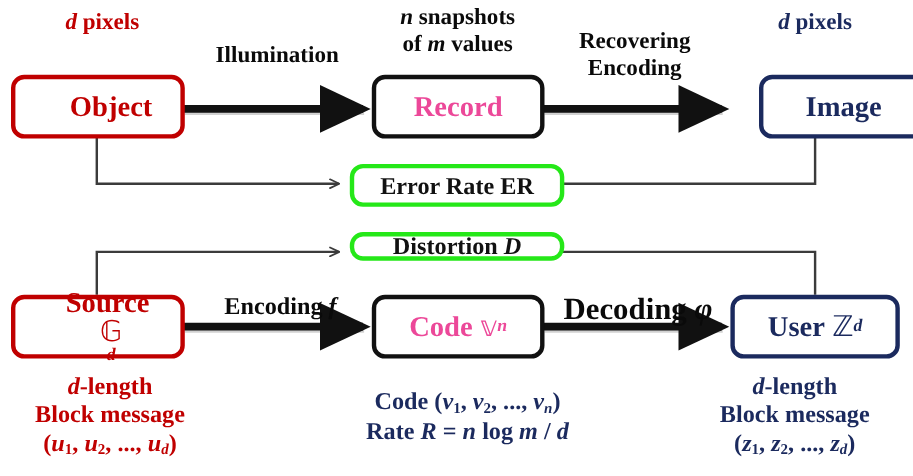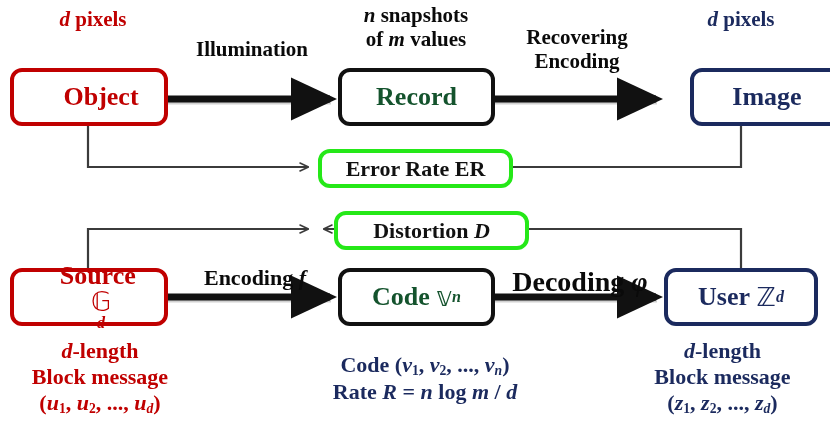--- a/index.html
+++ b/index.html
@@ -4,21 +4,21 @@
 <style>
   html,body{margin:0;padding:0;background:#ffffff;}
   body{width:830px;height:433px;font-family:"Liberation Serif",serif;}
   #stage{position:relative;width:830px;height:433px;overflow:hidden;background:#fff;}
 
   .box{position:absolute;box-sizing:border-box;display:flex;align-items:center;
        justify-content:center;background:#fff;border-radius:12px;text-align:center;
        font-weight:bold;line-height:1;z-index:3;}
   .box.red{border:4px solid #c00000;color:#c00000;padding-left:24px;}
   .box.navy{border:4px solid #1b2a5e;color:#1b2a5e;}
-  .box.black{border:4px solid #111111;color:#14532d;text-align:center;}
+  .box.black{border:4px solid #111111;color:#ec4899;text-align:center;}
   .box.green{border:4px solid #25e818;color:#111111;}
 
   .cap{position:absolute;font-weight:bold;line-height:1.12;text-align:center;z-index:4;}
   .cap.red{color:#c00000;}
   .cap.navy{color:#1b2a5e;}
   .cap.black{color:#0a0a0a;}
 
   .it{font-style:italic;}
   .bb{font-family:"DejaVu Sans",sans-serif;font-weight:normal;}
   sub{font-size:.62em;vertical-align:-.22em;}
@@ -92,21 +92,21 @@
   </div>
 
   <div class="box red" style="left:10px;top:68px;width:158px;height:58px;font-size:26px;">Object</div>
 
   <div class="box black" style="left:338px;top:68px;width:157px;height:58px;font-size:26px;">Record</div>
 
   <div class="box navy" style="left:664px;top:68px;width:154px;height:58px;font-size:26px;margin-left:26px;">Image</div>
 
   <div class="box green" style="left:318px;top:149px;width:195px;height:39px;font-size:22px;">Error Rate ER</div>
 
-  <div class="box green" style="left:318px;top:211px;width:195px;height:39px;font-size:22px;margin-left:16px;">
+  <div class="box green" style="left:318px;top:211px;width:195px;height:26px;font-size:22px;">
     Distortion&nbsp;<span class="it">D</span>
   </div>
 
   <div class="cap black" style="left:175px;top:266px;width:160px;font-size:22px;">
     Encoding&nbsp;<span class="it">f</span>
   </div>
 
   <div class="cap black" style="left:500px;top:266px;width:160px;font-size:28px;">
     Decoding&nbsp;<span class="it">φ</span>
   </div>

